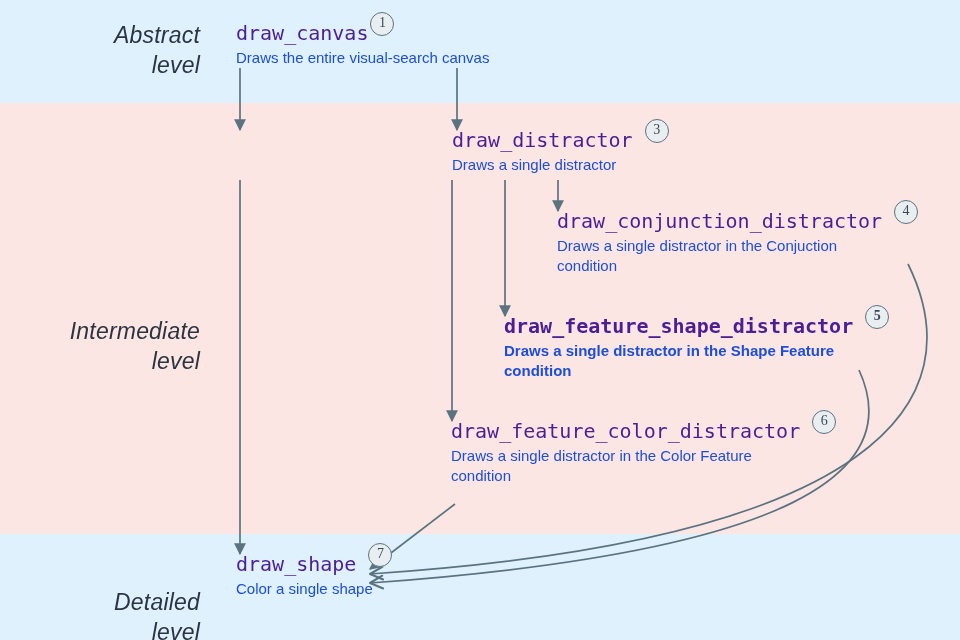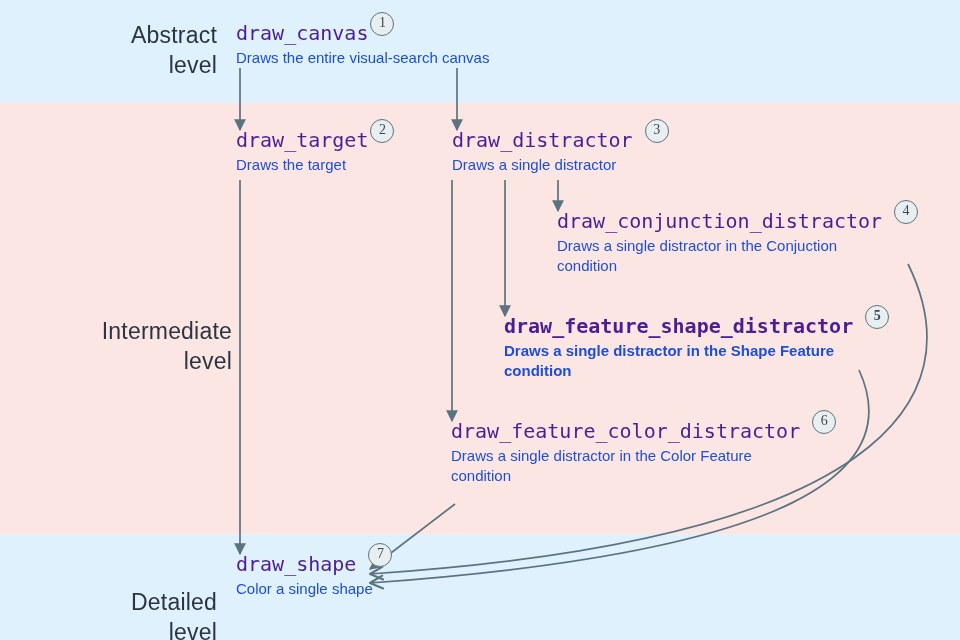--- a/index.html
+++ b/index.html
@@ -13,27 +13,28 @@
 
   
   .band{position:absolute;left:0;width:960px;}
   #band-abstract{top:0;height:103px;background:#def1fc;}
   #band-intermediate{top:103px;height:431px;background:#fbe6e3;}
   #band-detailed{top:534px;height:106px;background:#def1fc;}
 
   
   .level-label{
     position:absolute;
-    width:200px;left:17px;
+    width:200px;left:0;
     text-align:right;
     color:#2b3440;
     font-family:"Liberation Sans", sans-serif;
     font-size:23px;
     line-height:30px;
     letter-spacing:.2px;
+    font-style:italic;
   }
   #label-abstract{top:20px;}
   #label-intermediate{top:316px;}
   #label-detailed{top:551px;}
 
   
   #arrows{position:absolute;left:0;top:0;width:960px;height:640px;}
 
   
   .node{position:absolute;}
@@ -86,21 +87,21 @@
 <body>
 
 <div id="stage">
 
   <div class="band" id="band-abstract"></div>
   <div class="band" id="band-intermediate"></div>
   <div class="band" id="band-detailed"></div>
 
   <div class="level-label" id="label-abstract" style="white-space:pre-line;">Abstract
 level</div>
-  <div class="level-label" id="label-intermediate" style="white-space:pre-line;padding-left:15px;">Intermediate
+  <div class="level-label" id="label-intermediate" style="white-space:pre-line;">Intermediate
 level</div>
   <div class="level-label" id="label-detailed" style="white-space:pre-line;margin-top:36px;">Detailed
 level</div>
 
   <svg id="arrows" viewBox="0 0 960 640" xmlns="http://www.w3.org/2000/svg">
     <defs>
       <marker id="ah" viewBox="0 0 10 10" refX="9" refY="5" markerWidth="7" markerHeight="7" orient="auto-start-reverse">
         <path d="M 0 0 L 10 5 L 0 10 z" fill="#5b7380"></path>
       </marker>
       <marker id="ah-open" viewBox="0 0 12 12" refX="11" refY="6" markerWidth="9" markerHeight="9" orient="auto-start-reverse">
@@ -128,24 +129,20 @@
 
       <path d="M 908 264 C 975 400, 880 540, 370 574" marker-end="url(#ah-open)"></path>
     </g>
   </svg>
 
   <div class="node" id="node-draw-canvas">
     <span class="fname">draw_canvas</span><span class="badge nogap">1</span>
     <div class="fdesc">Draws the entire visual-search canvas</div>
   </div>
 
-  <div class="node" id="node-draw-target">
-    <span class="fname">draw_target</span><span class="badge nogap">2</span>
-    <div class="fdesc">Draws the target</div>
-  </div>
 
   <div class="node" id="node-draw-distractor">
     <span class="fname">draw_distractor</span><span class="badge wide">3</span>
     <div class="fdesc">Draws a single distractor</div>
   </div>
 
   <div class="node" id="node-draw-conjunction-distractor">
     <span class="fname">draw_conjunction_distractor</span><span class="badge wide">4</span>
     <div class="fdesc">Draws a single distractor in the Conjuction
 condition</div>

